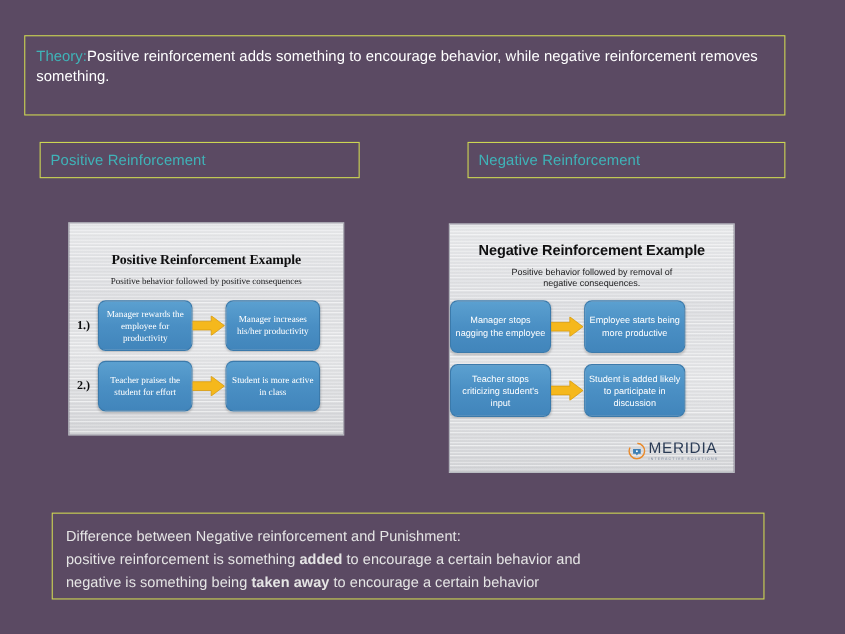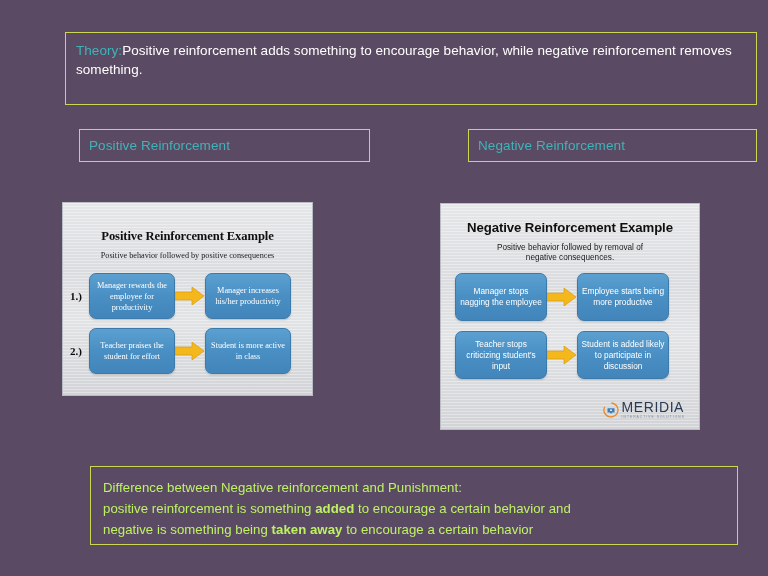--- a/index.html
+++ b/index.html
@@ -19,21 +19,20 @@
     inset: 0;
     background: #5b4a63;
   }
 
   
   .outline-box {
     position: absolute;
     border: 1.5px solid #cdd653;
     box-sizing: border-box;
     background: transparent;
-    margin-left: 43px;
   }
   #theory-box {
     left: 22px;
     top: 32px;
     width: 692px;
     height: 73px;
     padding: 8px 10px 0 10px;
   }
   .theory-text {
     font-size: 13.5px;
@@ -72,21 +71,21 @@
   #difference-box {
     left: 47px;
     top: 466px;
     width: 648px;
     height: 79px;
     padding: 10px 12px 0 12px;
   }
   .difference-text {
     font-size: 13.2px;
     line-height: 21px;
-    color: #bef264;
+    color: #e5e5e5;
     letter-spacing: 0.05px;
   }
   .difference-text b { font-weight: bold; }
 
   
   .pic {
     position: absolute;
     box-sizing: border-box;
     background:
       repeating-linear-gradient(to bottom,
@@ -99,21 +98,21 @@
     overflow: hidden;
   }
   #positive-pic {
     left: 62px;
     top: 202px;
     width: 251px;
     height: 194px;
     font-family: Liberation Serif, serif;
   }
   #negative-pic {
-    left: 440px;
+    left: 408px;
     top: 203px;
     width: 260px;
     height: 227px;
   }
 
   .pic-title {
     text-align: center;
     font-weight: bold;
     color: #0f0f10;
     font-size: 12.6px;
@@ -165,21 +164,21 @@
     display: flex;
     align-items: center;
     justify-content: center;
     padding: 4px 3px;
     box-sizing: border-box;
     box-shadow: 0 1px 2px rgba(0,0,0,0.18);
   }
   #positive-pic .flow-box { width: 86px; height: 46px; }
   #positive-pic .flow-row { margin-left: 0; }
   #negative-pic .flow-box { width: 92px; height: 48px; }
-  #negative-pic .flow-rows { margin-top: 10px; padding-left: 14px; }
+  #negative-pic .flow-rows { margin-top: 10px; }
   #negative-pic .flow-row { margin-bottom: 10px; }
 
   .arrow {
     width: 30px;
     height: 22px;
     flex: none;
     display: flex;
     align-items: center;
     justify-content: center;
   }

